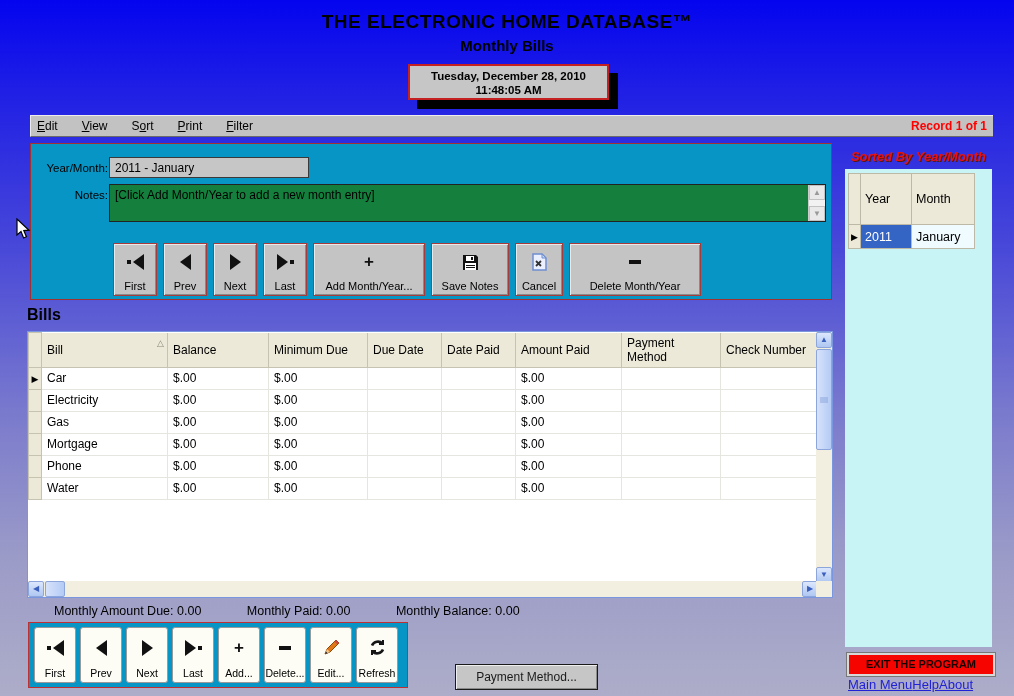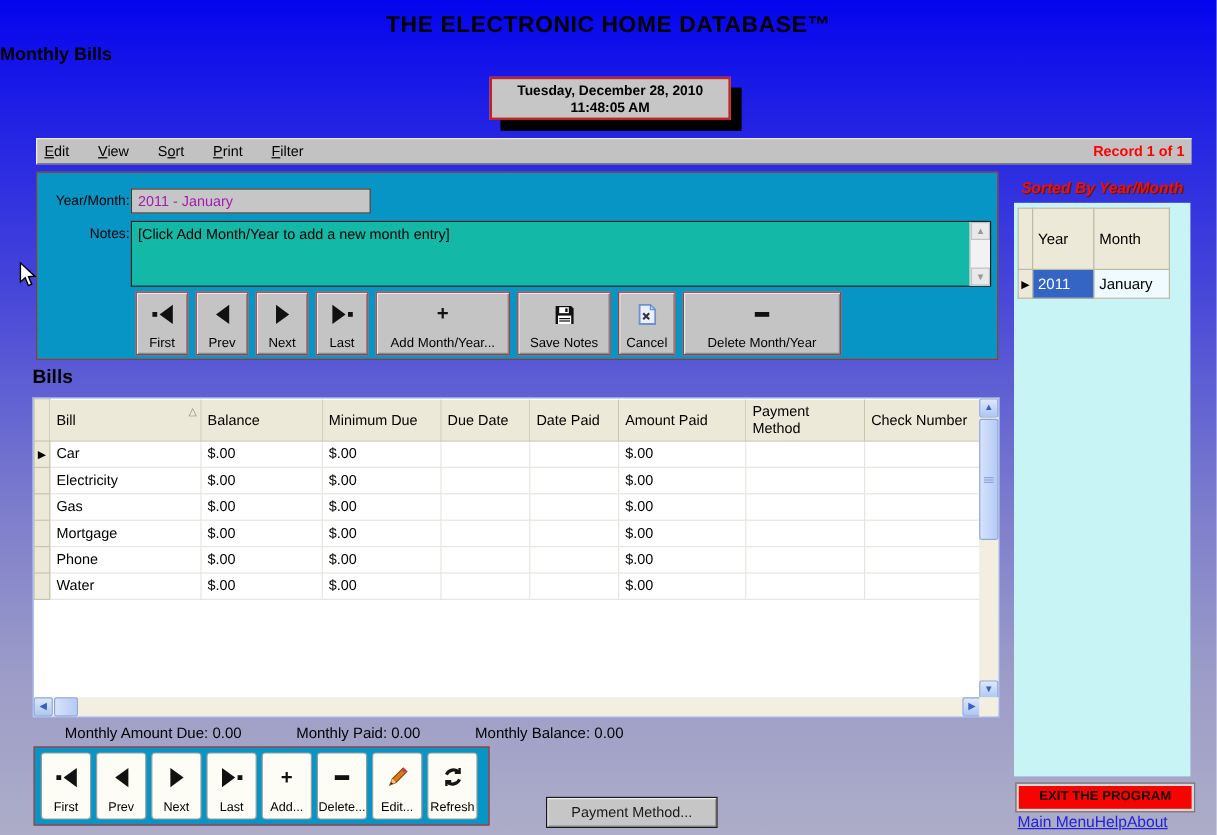--- a/index.html
+++ b/index.html
@@ -5,42 +5,42 @@
   * { margin:0; padding:0; box-sizing:border-box; }
   html,body { width:1014px; height:696px; }
   body { font-family:"Liberation Sans", sans-serif; }
   .stage {
     position:relative; width:1014px; height:696px; overflow:hidden;
     background:linear-gradient(180deg,#0404EF 0%,#1D1DE6 12%,#4747D9 35%,#7B7BCD 60%,#9B9BC8 80%,#ADADC9 100%);
   }
   
   .app-title { position:absolute; top:11px; left:0; width:100%; text-align:center;
     font-size:19px; font-weight:bold; color:#000; letter-spacing:.5px; }
-  .app-subtitle { position:absolute; top:37px; left:0; width:100%; 
+  .app-subtitle { position:absolute; top:37px; left:0; width:100%; text-align:center;
     font-size:15px; font-weight:bold; color:#000; }
   .datebox-shadow { position:absolute; left:417px; top:73px; width:201px; height:36px; background:#000; }
   .datebox { position:absolute; left:408px; top:64px; width:201px; height:36px;
     background:#C6C6C6; border:2px solid #C42222; text-align:center; padding-top:3px; }
   .datebox div { font-size:11.5px; font-weight:bold; color:#000; line-height:14px; }
   
   .menubar { position:absolute; left:30px; top:115px; width:963px; height:22px;
     background:#C2C2C2; border-top:1px solid #EDEDED; border-left:1px solid #EDEDED;
     border-bottom:1px solid #6A6A6A; display:flex; align-items:center; padding:0 6px; }
   .menu-item { font-size:12px; color:#000; margin-right:24px; cursor:default; }
   .menu-item .k { text-decoration:underline; }
   .record-status { margin-left:auto; font-size:12px; font-weight:bold; color:#FF0000; }
   
   .month-panel { position:absolute; left:30px; top:143px; width:802px; height:157px;
     background:#0795C5; border:1px solid #A03232; }
   .fld-label { position:absolute; font-size:11.5px; color:#000; text-align:right; width:95px; }
   .ym-field { position:absolute; left:78px; top:13px; width:200px; height:21px;
-    background:#C6C6C6; border:1px solid #3A3A3A; font-size:12px; color:#a21caf;
+    background:#C6C6C6; border:1px solid #3A3A3A; font-size:12px; color:#000000;
     padding:3px 0 0 5px; }
-  .notes-field { position:absolute; left:78px; top:40px; width:717px; height:55px;
-    background:#14b8a6; border:1px solid #222; font-size:12px; color:#000; }
+  .notes-field { position:absolute; left:78px; top:40px; width:717px; height:38px;
+    background:#15803d; border:1px solid #222; font-size:12px; color:#000; }
   .notes-text { position:absolute; left:5px; top:3px; right:22px; }
   .notes-sb { position:absolute; right:0; top:0; width:17px; height:100%; background:#F2F2F2; border-left:1px solid #CCC; }
   .notes-sb .arr { position:absolute; left:0; width:100%; height:15px; background:#E9E9E9;
     border:1px solid #C2C2C2; color:#999; font-size:8px; text-align:center; line-height:13px; }
   .notes-sb .arr.up { top:0; } .notes-sb .arr.dn { bottom:0; }
   .panel-btnrow { position:absolute; left:82px; top:99px; display:flex; gap:6px; }
   .pbtn { height:53px; background:#C4C4C4; border:1px solid #A63B3B;
     box-shadow:inset 1px 1px 0 #E9E9E9, inset -1px -1px 0 #8A8A8A;
     display:flex; flex-direction:column; align-items:center; justify-content:flex-end;
     padding-bottom:3px; cursor:default; }

